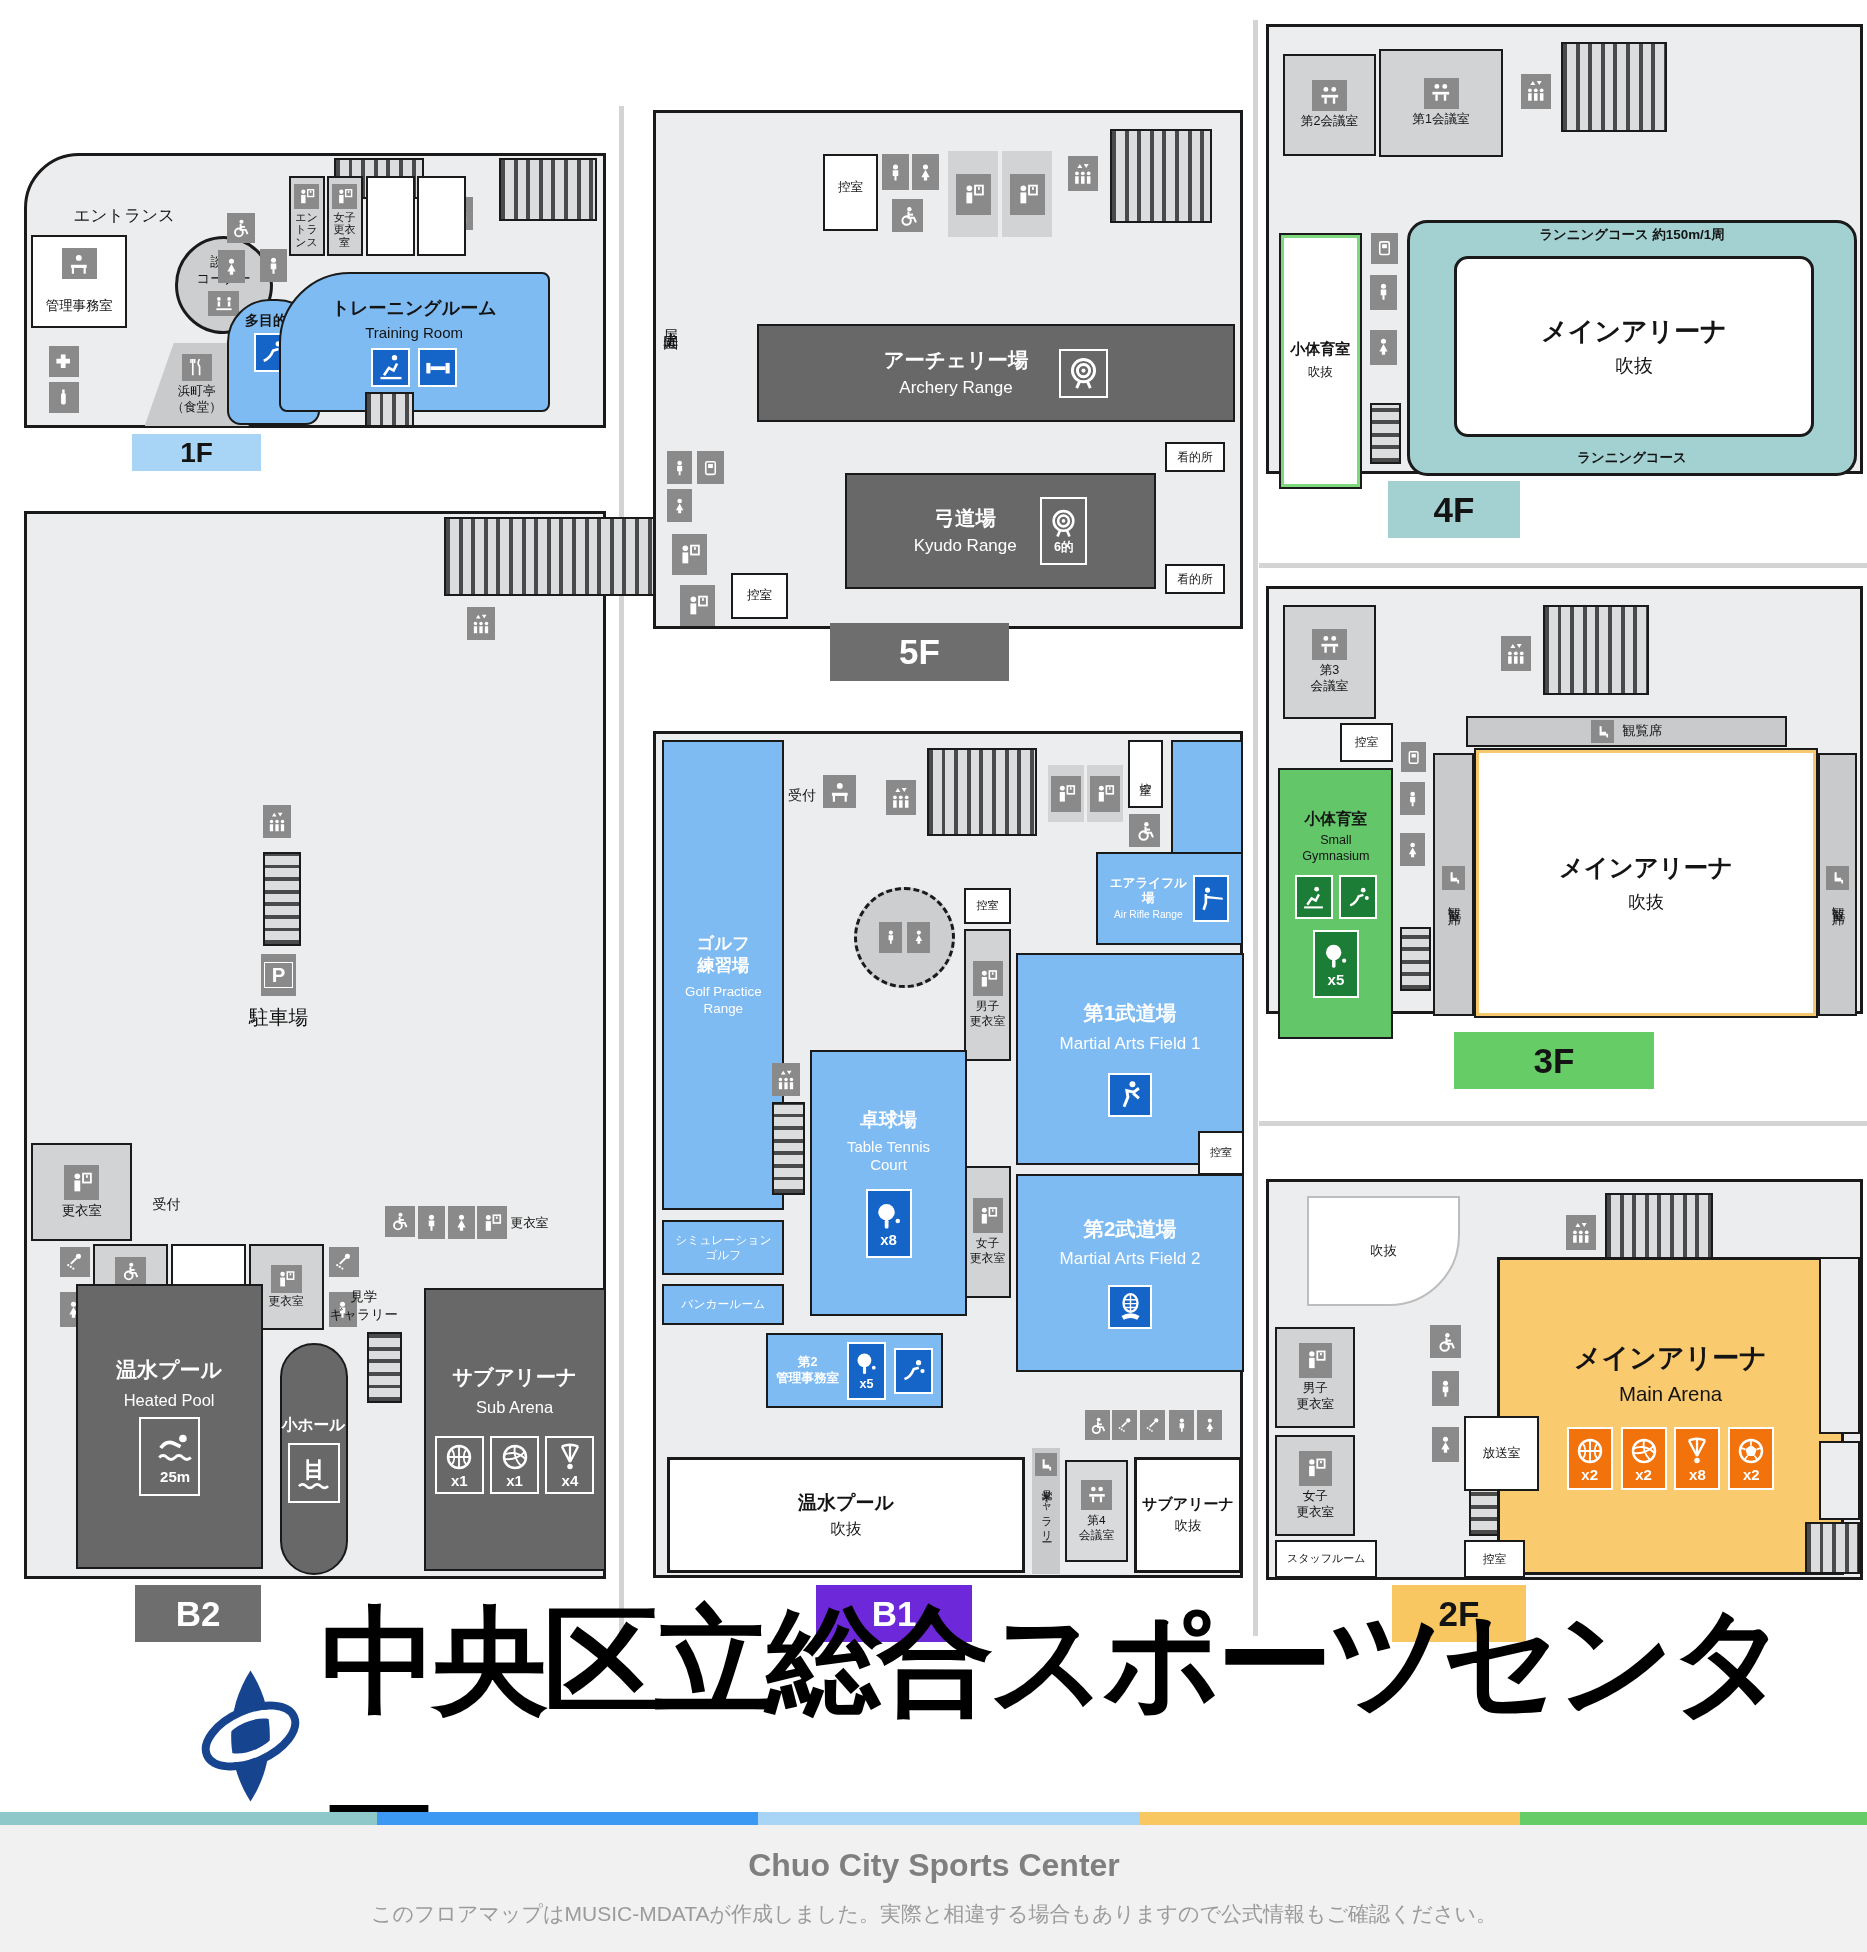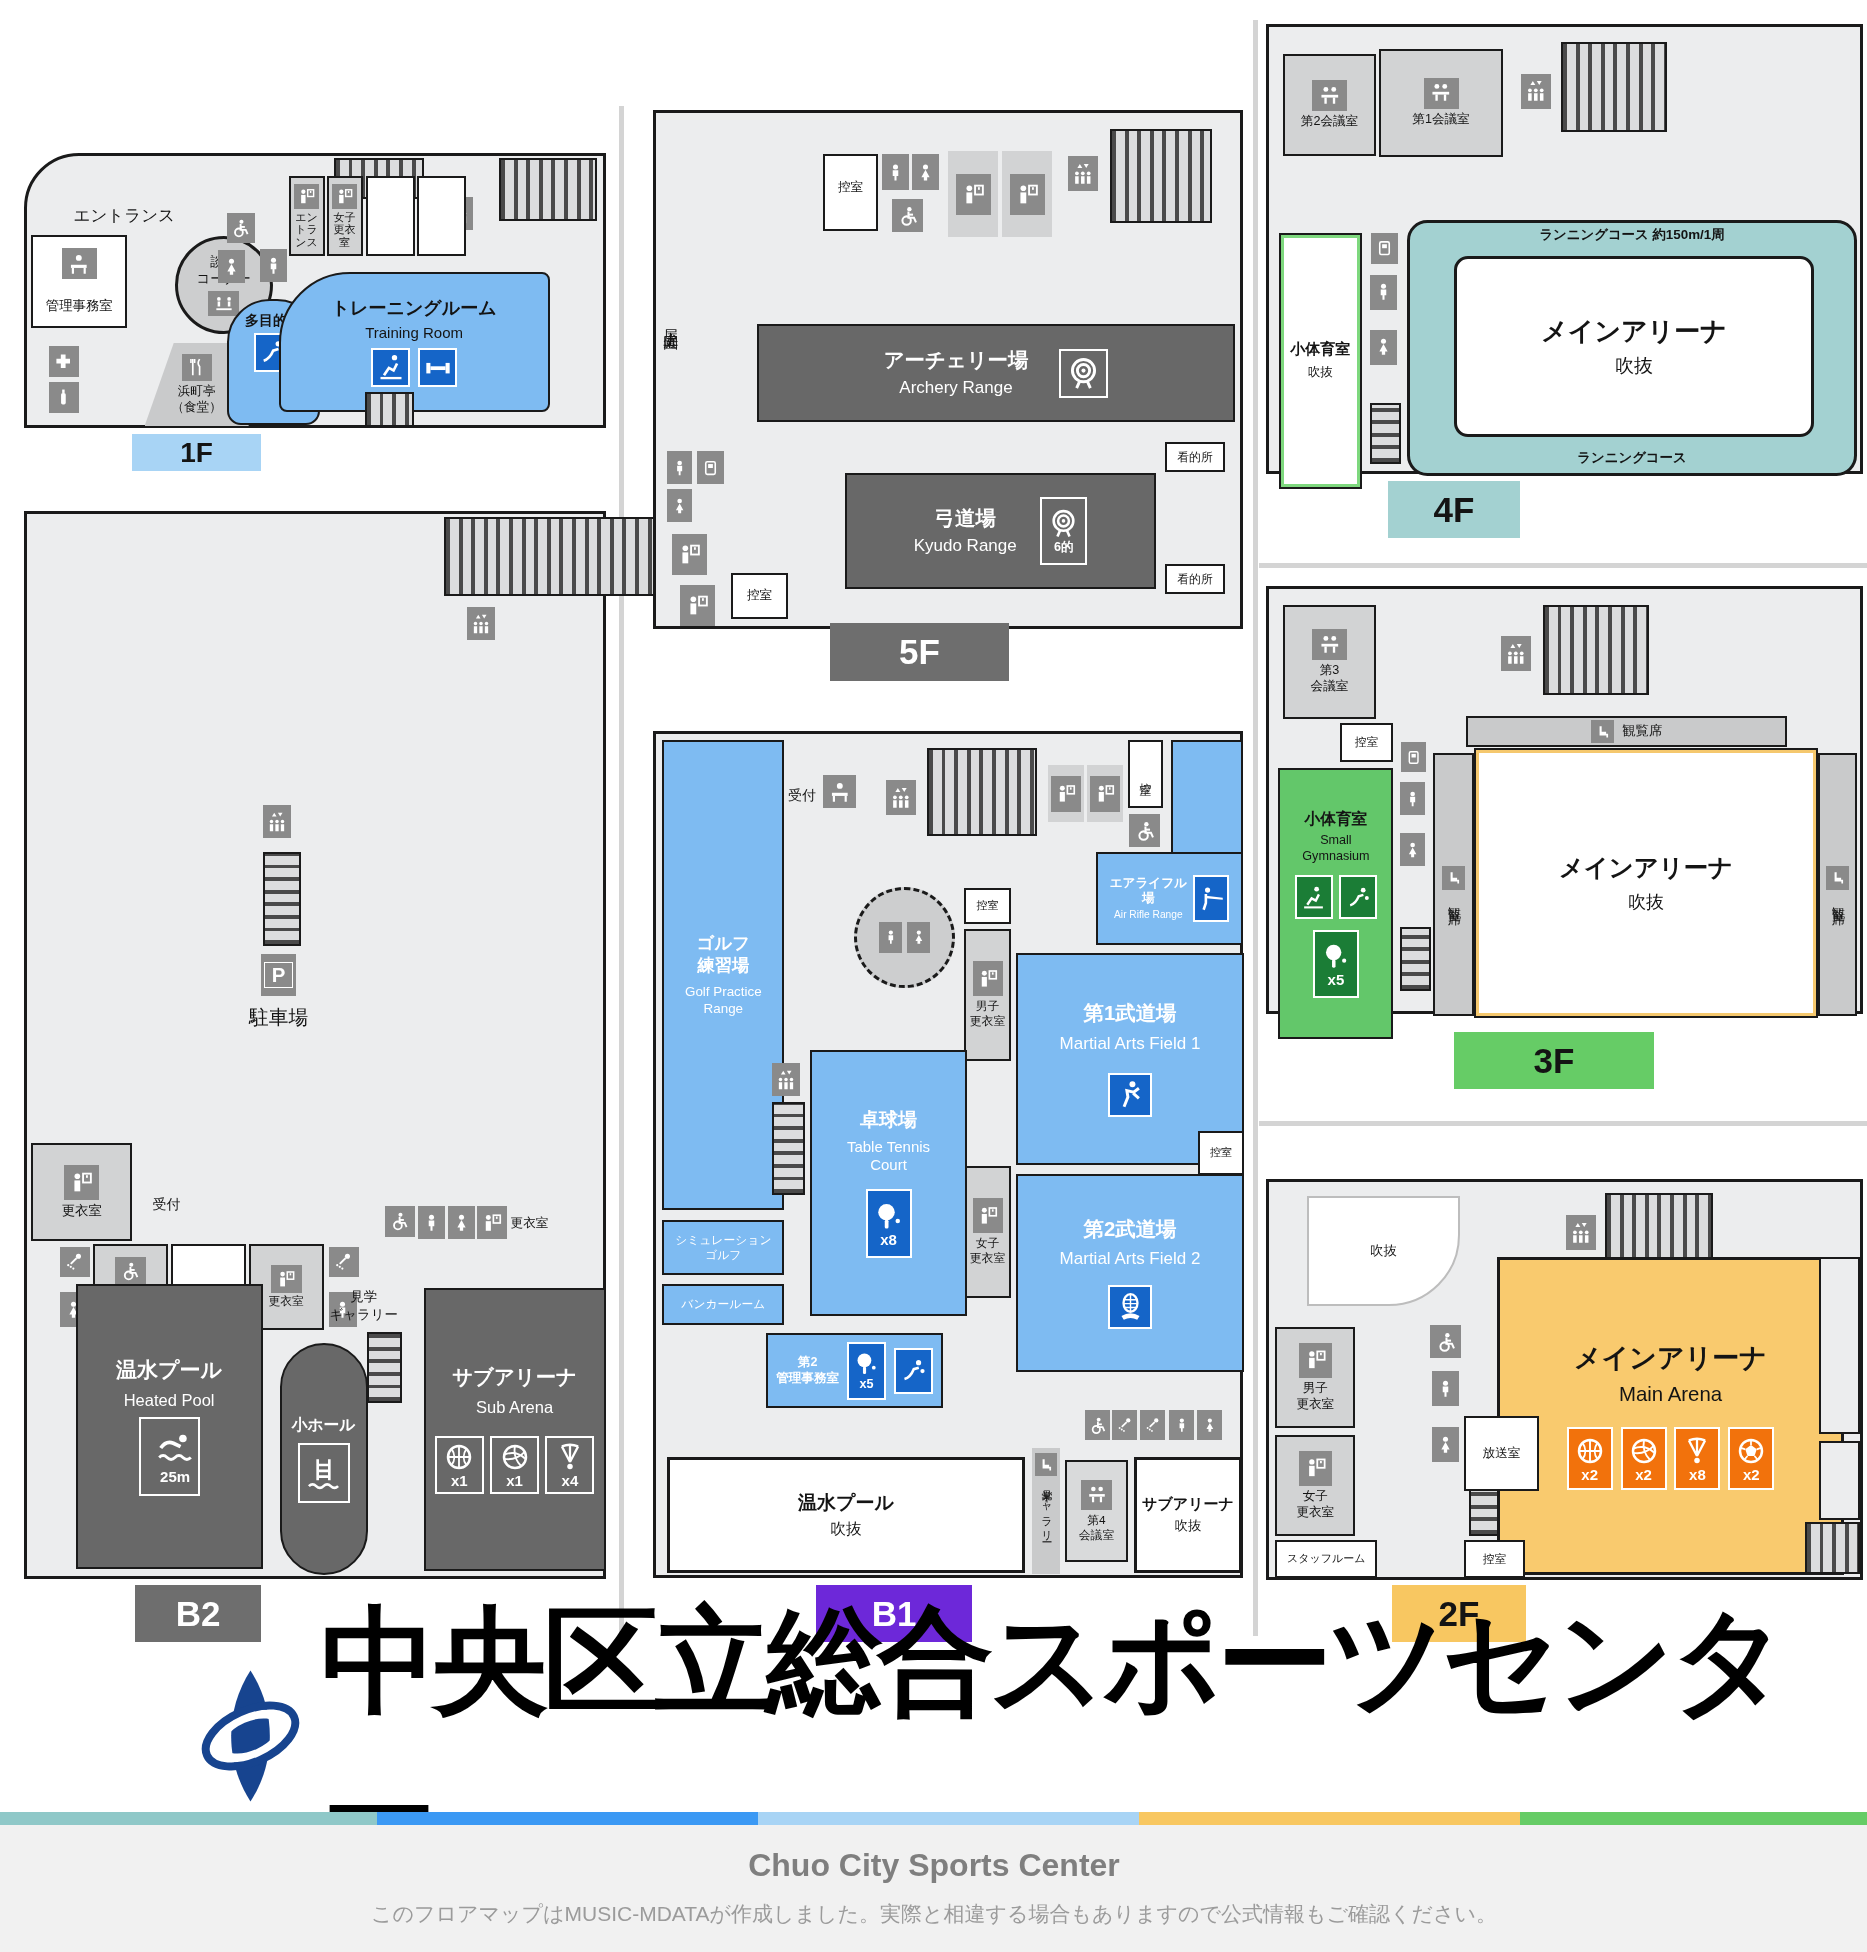--- a/index.html
+++ b/index.html
@@ -413,21 +413,21 @@
       <span class="lbl-lg" style="font-size:21px;">温水プール</span>
       <span class="lbl-md en" style="font-size:16.5px;font-weight:normal;">Heated Pool</span>
       <div class="iconbox ib-out" style="position:static;width:61px;height:79px;padding-left:12px;">
         <svg class="ic" width="38" height="38" viewBox="0 0 24 24">
             <use href="#i-swim"></use>
           </svg>
         <span class="count">25m</span>
       </div>
     </div>
 
-    <div class="room dark" style="left:253px;top:829px;width:88px;height:232px;border-radius:44px;gap:7.9px;">
+    <div class="room dark" style="left:253px;top:829px;width:68px;height:232px;border-radius:44px;gap:7.9px;">
       <span class="lbl-md" style="font-size:15.7px;">小ホール</span>
       <div class="iconbox ib-out" style="position:static;width:52px;height:60px;">
           <svg class="ic" width="35" height="38" viewBox="0 0 24 24">
             <use href="#i-ladder"></use>
           </svg>
         </div>
     </div>
 
     <div class="room dark" style="left:397px;top:774px;width:182px;height:283px;gap:6.3px;">
       <span class="lbl-lg" style="font-size:20.4px;">サブアリーナ</span>

